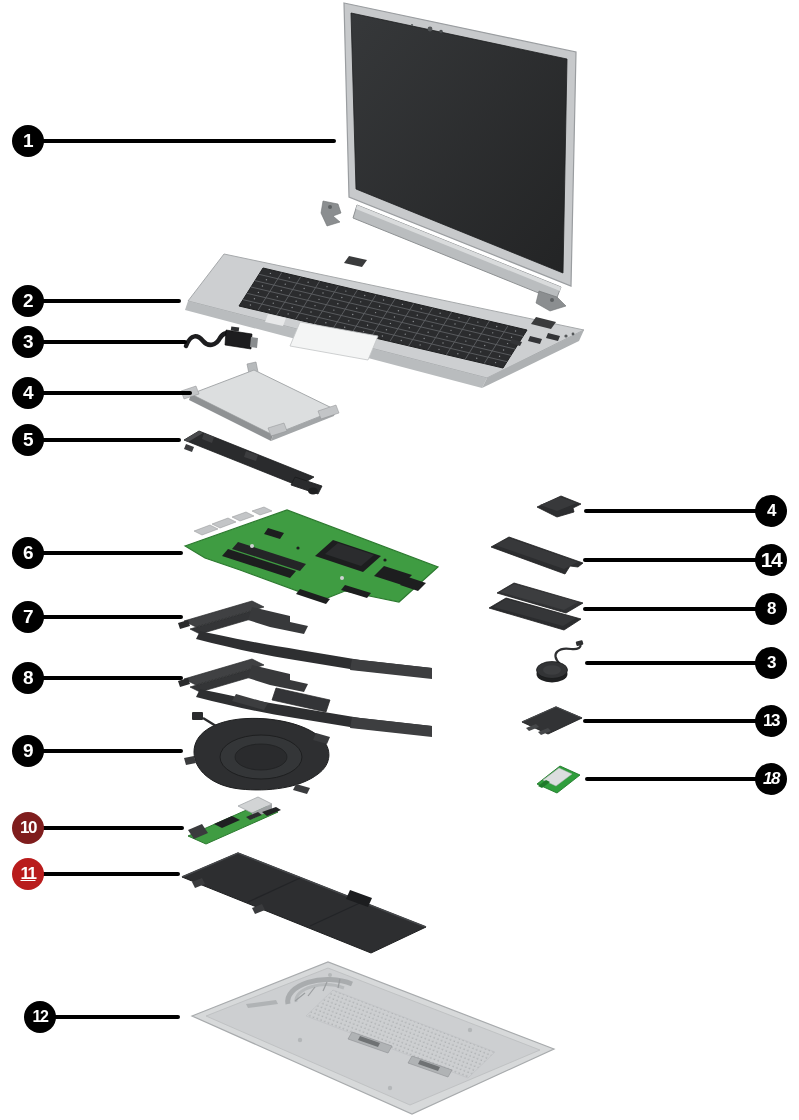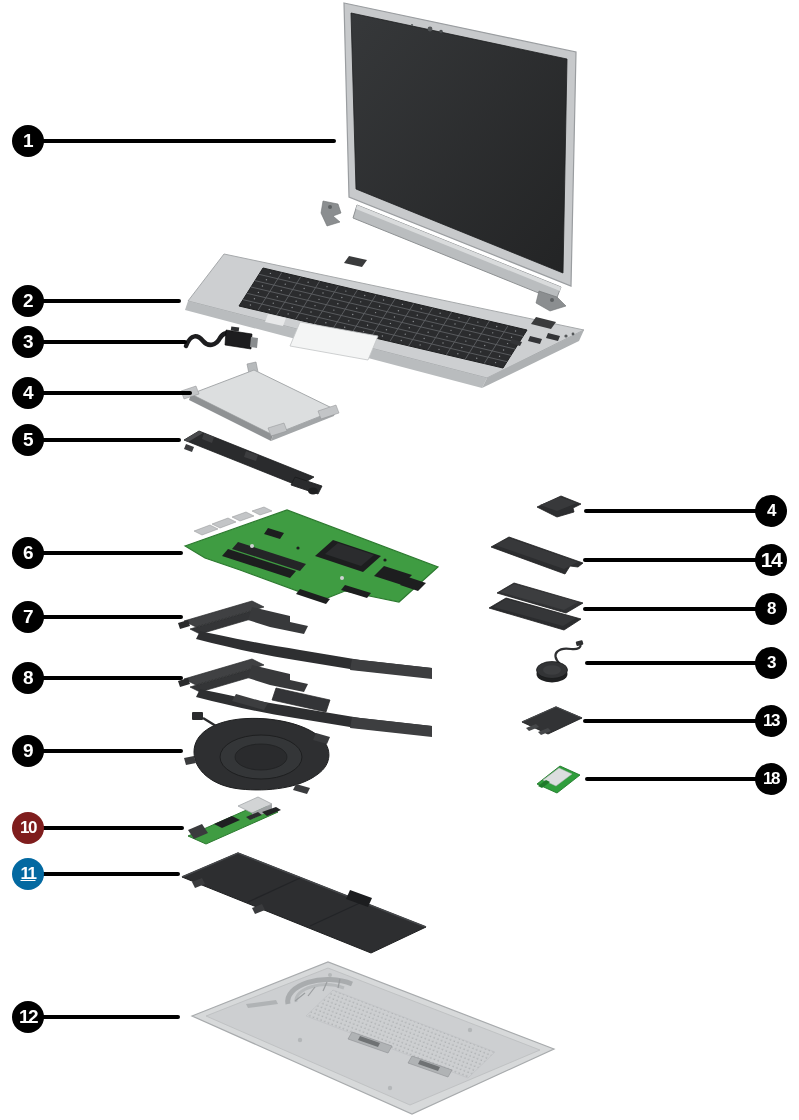--- a/index.html
+++ b/index.html
@@ -348,29 +348,29 @@
       <div class="callout" style="width: 32px; height: 32px; left: 12px; top: 537px; background: rgb(0, 0, 0); color: rgb(255, 255, 255); font-size: 19px;">6</div>
       <div class="callout-line" style="left: 28px; width: 155px; top: 615px; height: 4px; background: rgb(0, 0, 0);"></div>
       <div class="callout" style="width: 32px; height: 32px; left: 12px; top: 601px; background: rgb(0, 0, 0); color: rgb(255, 255, 255); font-size: 19px;">7</div>
       <div class="callout-line" style="left: 28px; width: 155px; top: 676px; height: 4px; background: rgb(0, 0, 0);"></div>
       <div class="callout" style="width: 32px; height: 32px; left: 12px; top: 662px; background: rgb(0, 0, 0); color: rgb(255, 255, 255); font-size: 19px;">8</div>
       <div class="callout-line" style="left: 28px; width: 155px; top: 749px; height: 4px; background: rgb(0, 0, 0);"></div>
       <div class="callout" style="width: 32px; height: 32px; left: 12px; top: 735px; background: rgb(0, 0, 0); color: rgb(255, 255, 255); font-size: 19px;">9</div>
       <div class="callout-line" style="left: 28px; width: 156px; top: 826px; height: 4px; background: rgb(0, 0, 0);"></div>
       <div class="callout two" style="width: 32px; height: 32px; left: 12px; top: 812px; background: #7f1d1d; color: rgb(255, 255, 255); font-size: 17px;">10</div>
       <div class="callout-line" style="left: 28px; width: 152px; top: 872px; height: 4px; background: rgb(0, 0, 0);"></div>
-      <div class="callout two" style="width: 32px; height: 32px; left: 12px; top: 858px; background: #0369a1; color: rgb(255, 255, 255); font-size: 17px; text-decoration: underline;">11</div>
+      <div class="callout two" style="width: 32px; height: 32px; left: 12px; top: 858px; background: #b91c1c; color: rgb(255, 255, 255); font-size: 17px; text-decoration: underline;">11</div>
       <div class="callout-line" style="left: 28px; width: 152px; top: 1015px; height: 4px; background: rgb(0, 0, 0);"></div>
-      <div class="callout two" style="width: 32px; height: 32px; left: 12px; top: 1001px; background: rgb(0, 0, 0); color: rgb(255, 255, 255); font-size: 19px;">12</div>
+      <div class="callout two" style="width: 32px; height: 32px; left: 24px; top: 1001px; background: rgb(0, 0, 0); color: rgb(255, 255, 255); font-size: 16px;">12</div>
       <div class="callout-line" style="left: 584px; width: 187px; top: 509px; height: 4px; background: rgb(0, 0, 0);"></div>
       <div class="callout two" style="width: 32px; height: 32px; left: 755px; top: 495px; background: rgb(0, 0, 0); color: rgb(255, 255, 255); font-size: 17px;">4</div>
       <div class="callout-line" style="left: 583px; width: 188px; top: 558px; height: 4px; background: rgb(0, 0, 0);"></div>
       <div class="callout two" style="width: 32px; height: 32px; left: 755px; top: 544px; background: rgb(0, 0, 0); color: rgb(255, 255, 255); font-size: 21px;">14</div>
       <div class="callout-line" style="left: 583px; width: 188px; top: 607px; height: 4px; background: rgb(0, 0, 0);"></div>
       <div class="callout two" style="width: 32px; height: 32px; left: 755px; top: 593px; background: rgb(0, 0, 0); color: rgb(255, 255, 255); font-size: 17px;">8</div>
       <div class="callout-line" style="left: 585px; width: 186px; top: 661px; height: 4px; background: rgb(0, 0, 0);"></div>
       <div class="callout two" style="width: 32px; height: 32px; left: 755px; top: 647px; background: rgb(0, 0, 0); color: rgb(255, 255, 255); font-size: 17px;">3</div>
       <div class="callout-line" style="left: 583px; width: 188px; top: 719px; height: 4px; background: rgb(0, 0, 0);"></div>
       <div class="callout two" style="width: 32px; height: 32px; left: 755px; top: 705px; background: rgb(0, 0, 0); color: rgb(255, 255, 255); font-size: 17px;">13</div>
       <div class="callout-line" style="left: 585px; width: 186px; top: 777px; height: 4px; background: rgb(0, 0, 0);"></div>
-      <div class="callout two" style="width: 32px; height: 32px; left: 755px; top: 763px; background: rgb(0, 0, 0); color: rgb(255, 255, 255); font-size: 17px;">18</div>
+      <div class="callout two" style="width: 32px; height: 32px; left: 755px; top: 763px; background: rgb(0, 0, 0); color: rgb(255, 255, 255); font-size: 17px; font-style: italic;">18</div>
     </div>
 </div>
 
 </body></html>

